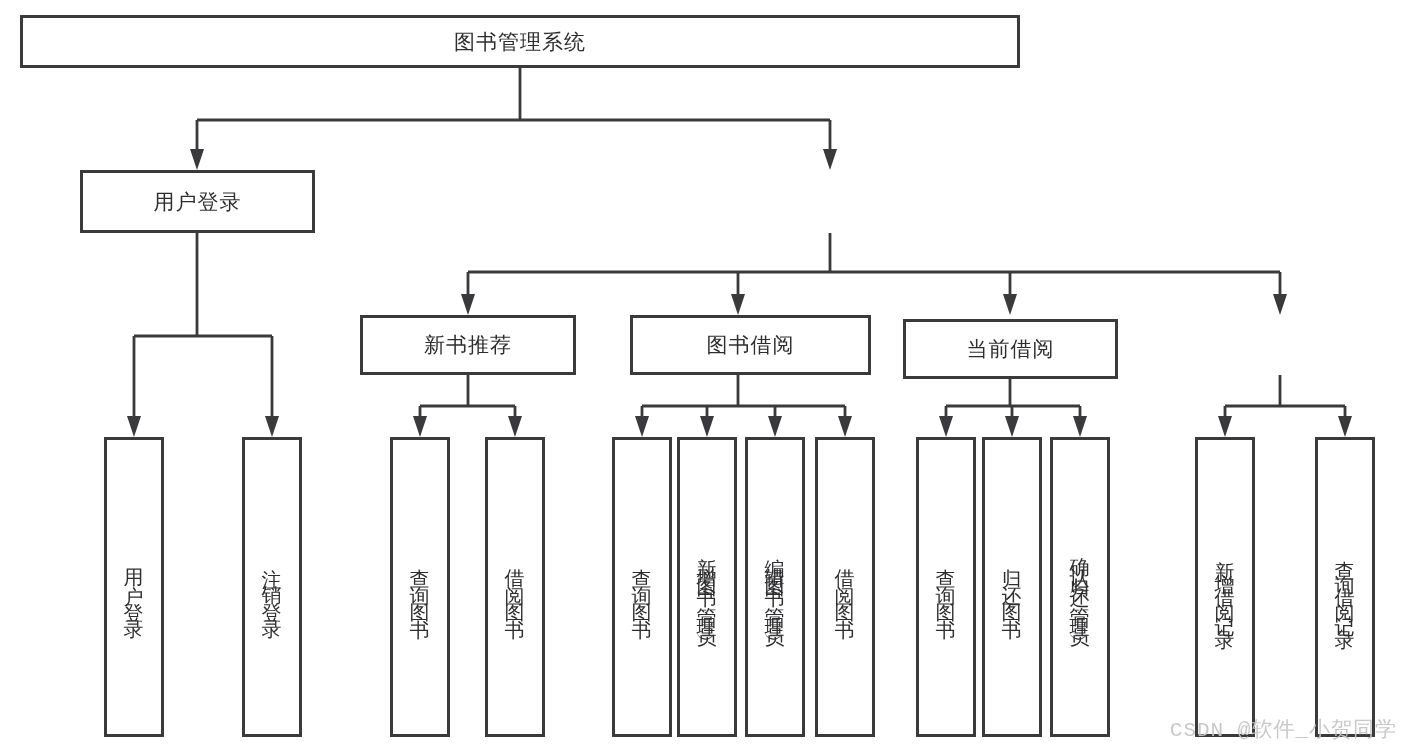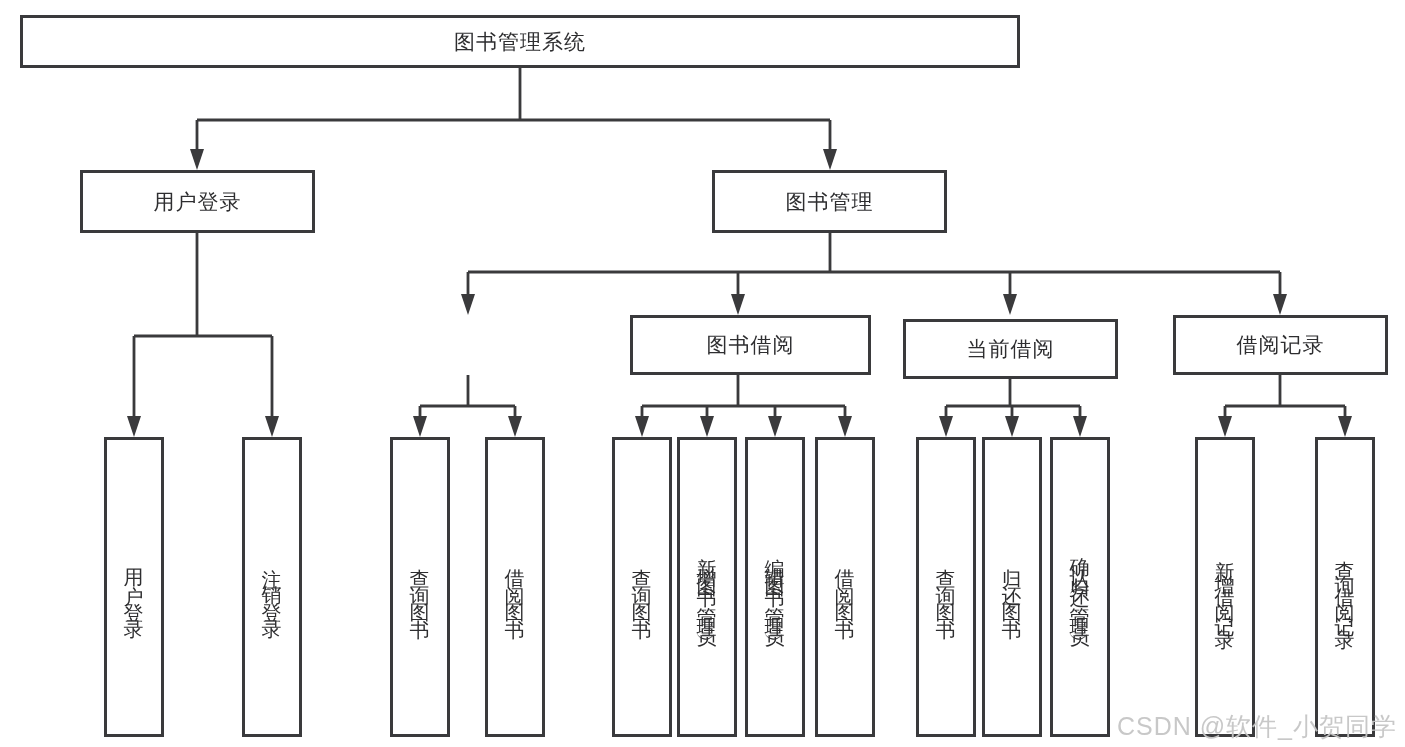--- a/index.html
+++ b/index.html
@@ -47,24 +47,25 @@
     white-space: nowrap;
   }
   .node.v.long {
     letter-spacing: 10px;
   }
   .watermark {
     position: absolute;
     right: 8px;
     bottom: 4px;
     z-index: 5;
-    font-size: 25px;
+    font-size: 21px;
     color: rgba(197, 197, 197, 0.95);
     letter-spacing: 1px;
     white-space: nowrap;
+    font-family: Liberation Mono, monospace;
   }
 </style>
 </head>
 <body>
 
 <div class="canvas">
 
   <svg class="connectors" width="1405" height="747" viewBox="0 0 1405 747" xmlns="http://www.w3.org/2000/svg">
     <path fill="none" stroke="#3a3a3c" stroke-width="2.8" d="
       M520 68 V120
@@ -106,25 +107,24 @@
       M939 416 L953 416 L946 437 Z
       M1005 416 L1019 416 L1012 437 Z
       M1073 416 L1087 416 L1080 437 Z
       M1218 416 L1232 416 L1225 437 Z
       M1338 416 L1352 416 L1345 437 Z"></path>
   </svg>
 
   <div class="node h" style="left:20px; top:15px; width:1000px; height:53px">图书管理系统</div>
 
   <div class="node h" style="left:80px; top:170px; width:235px; height:63px">用户登录</div>
-  <div class="node h" style="left:712px; top:170px; width:235px; height:63px">图书管理</div>
 
+  <div class="node h" style="left:360px; top:315px; width:216px; height:60px">新书推荐</div>
   <div class="node h" style="left:630px; top:315px; width:241px; height:60px">图书借阅</div>
   <div class="node h" style="left:903px; top:319px; width:215px; height:60px">当前借阅</div>
-  <div class="node h" style="left:1173px; top:315px; width:215px; height:60px">借阅记录</div>
 
   <div class="node v" style="left:104px; top:437px; width:60px; height:300px">用户登录</div>
   <div class="node v" style="left:242px; top:437px; width:60px; height:300px">注销登录</div>
 
   <div class="node v" style="left:390px; top:437px; width:60px; height:300px">查询图书</div>
   <div class="node v" style="left:485px; top:437px; width:60px; height:300px">借阅图书</div>
 
   <div class="node v" style="left:612px; top:437px; width:60px; height:300px">查询图书</div>
   <div class="node v long" style="left:677px; top:437px; width:60px; height:300px">新增图书（管理员）</div>
   <div class="node v long" style="left:745px; top:437px; width:60px; height:300px">编辑图书（管理员）</div>

